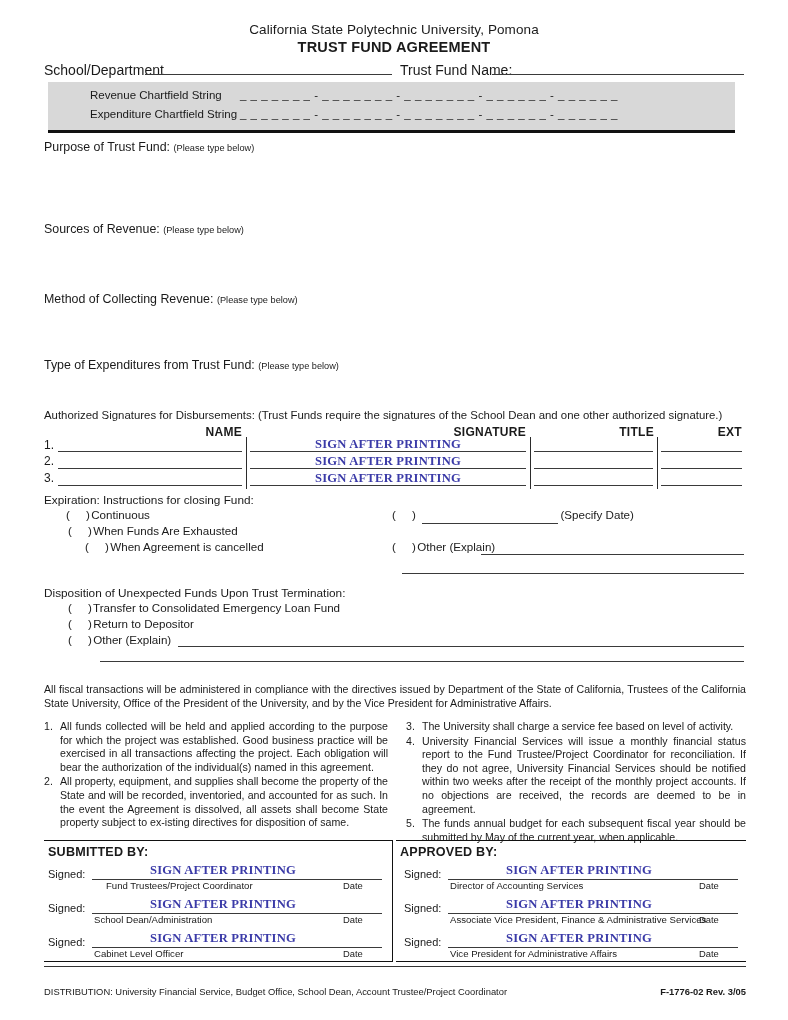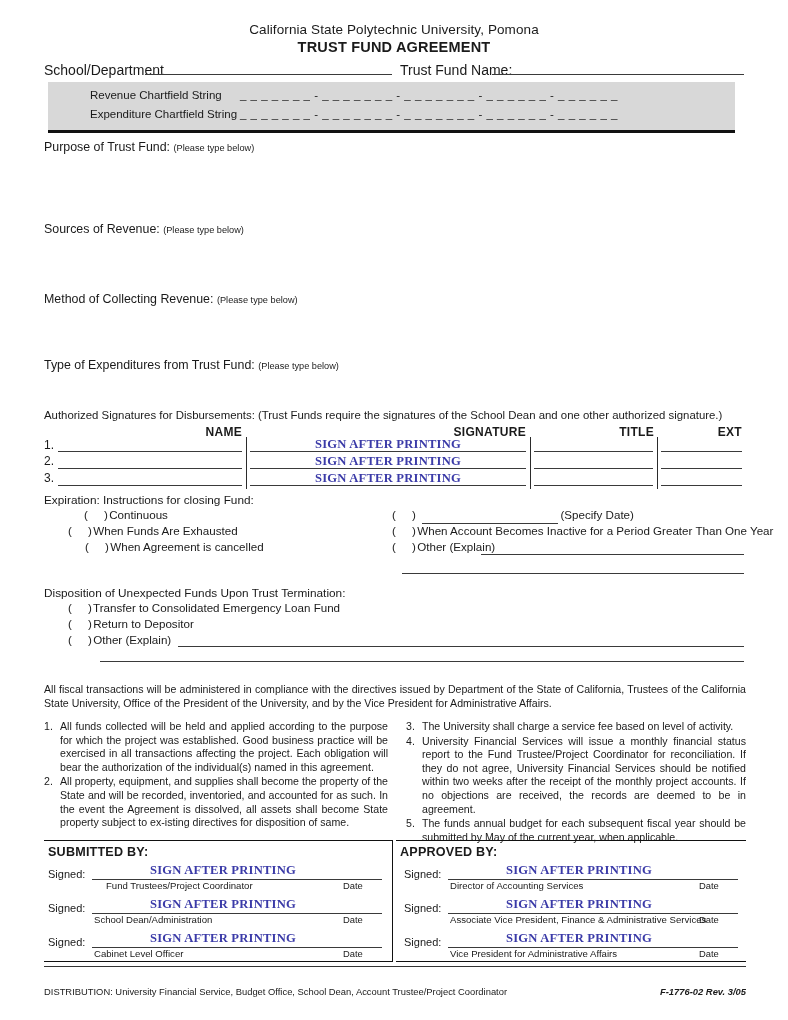--- a/index.html
+++ b/index.html
@@ -183,21 +183,20 @@
   }
   .footer-dist {
     position: absolute;
     left: 44px; top: 986px;
     font-size: 9.4px;
   }
   .footer-code {
     position: absolute;
     right: 42px; top: 986px;
     font-size: 9.4px;
-    font-style: italic;
     font-weight: bold;
   }
 </style>
 </head>
 <body>
 
 <div id="page">
 
   <div class="doc-org">California State Polytechnic University, Pomona</div>
   <div class="doc-title">TRUST FUND AGREEMENT</div>
@@ -267,42 +266,38 @@
 
   <div class="sig-num" style="left:44px; top:471px;">3.</div>
   <div class="abs fill-line" style="left:58px; top:485px; width:184px;"></div>
   <div class="sign-stamp" style="left:250px; top:471px; width:276px;">SIGN AFTER PRINTING</div>
   <div class="abs fill-line" style="left:250px; top:485px; width:276px;"></div>
   <div class="abs fill-line" style="left:534px; top:485px; width:119px;"></div>
   <div class="abs fill-line" style="left:661px; top:485px; width:81px;"></div>
 
   <div class="abs" style="left:44px; top:493px; font-size:11.8px;">Expiration: Instructions for closing Fund:</div>
 
-  <div class="chk-row" style="left:84px; top:508px;">
+  <div class="chk-row" style="left:66px; top:508px;">
     <span class="paren-open">(&nbsp;&nbsp;&nbsp;&nbsp;&nbsp;)</span>
     <span>Continuous</span>
   </div>
   <div class="chk-row" style="left:68px; top:524px;">
     <span class="paren-open">(&nbsp;&nbsp;&nbsp;&nbsp;&nbsp;)</span>
     <span>When Funds Are Exhausted</span>
   </div>
   <div class="chk-row" style="left:68px; top:540px;margin-left:17px;">
     <span class="paren-open">(&nbsp;&nbsp;&nbsp;&nbsp;&nbsp;)</span>
     <span>When Agreement is cancelled</span>
   </div>
 
   <div class="chk-row" style="left:392px; top:508px;">
     <span class="paren-open">(&nbsp;&nbsp;&nbsp;&nbsp;&nbsp;)</span>
     <span class="abs fill-line" style="left:30px; top:15px; width:136px;"></span>
     <span style="display:inline-block; width:140px;"></span>
     <span>(Specify Date)</span>
-  </div>
-  <div class="chk-row" style="left:392px; top:524px;">
-    <span class="paren-open">(&nbsp;&nbsp;&nbsp;&nbsp;&nbsp;)</span>
-    <span>When Account Becomes Inactive for a Period Greater Than One Year</span>
   </div>
   <div class="chk-row" style="left:392px; top:540px;">
     <span class="paren-open">(&nbsp;&nbsp;&nbsp;&nbsp;&nbsp;)</span>
     <span>Other (Explain)</span>
   </div>
   <div class="abs fill-line" style="left:481px; top:554px; width:263px;"></div>
   <div class="abs fill-line" style="left:402px; top:573px; width:342px;"></div>
 
   <div class="abs" style="left:44px; top:586px; font-size:11.8px;">Disposition of Unexpected Funds Upon Trust Termination:</div>
 

